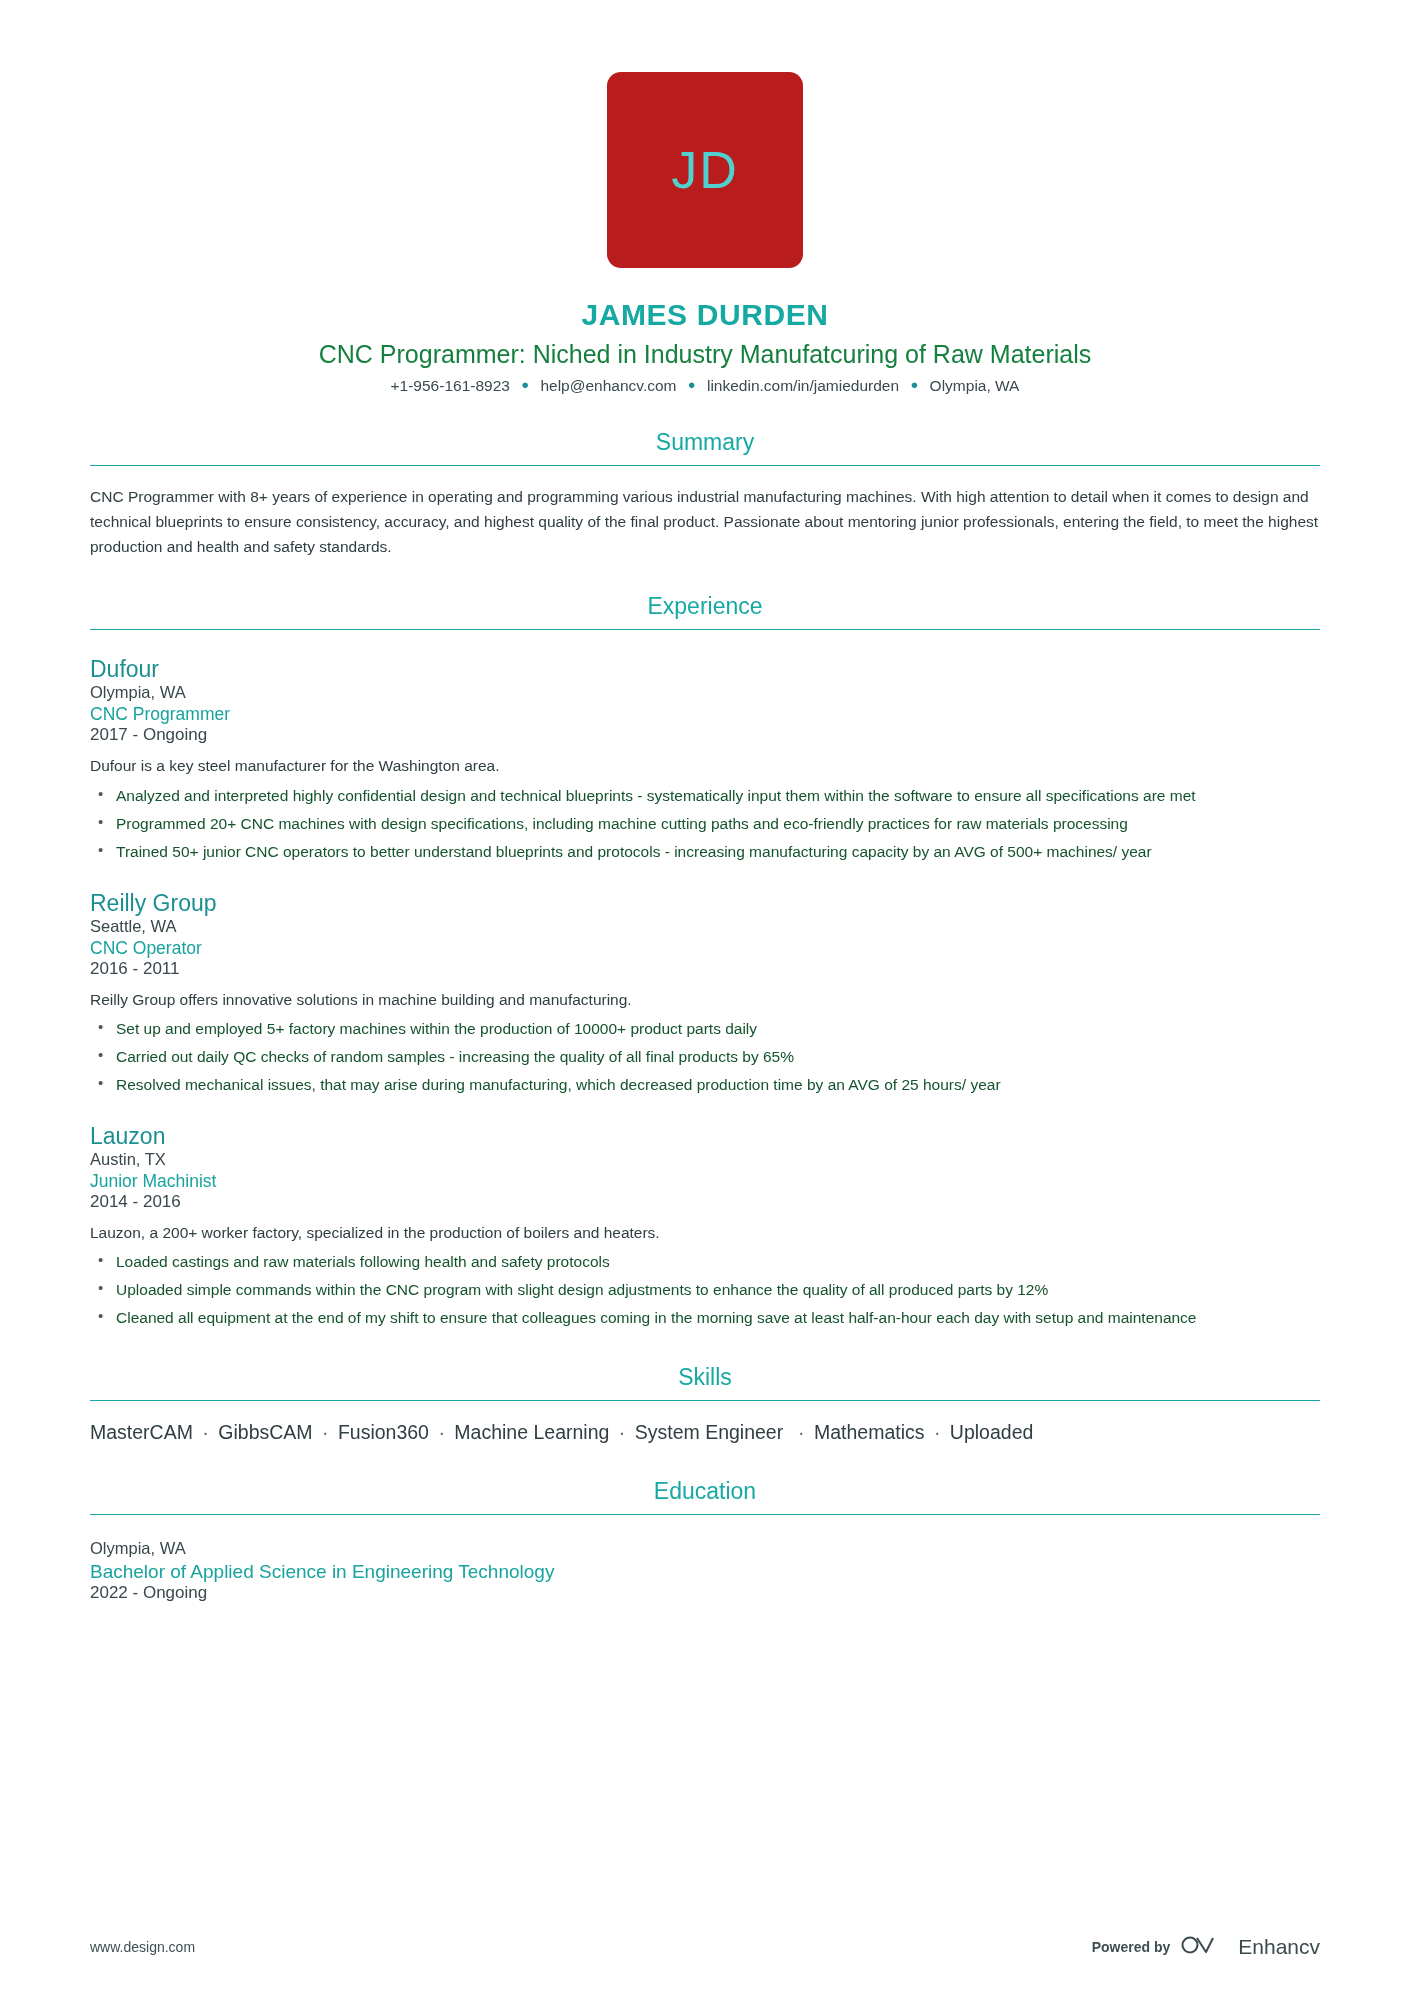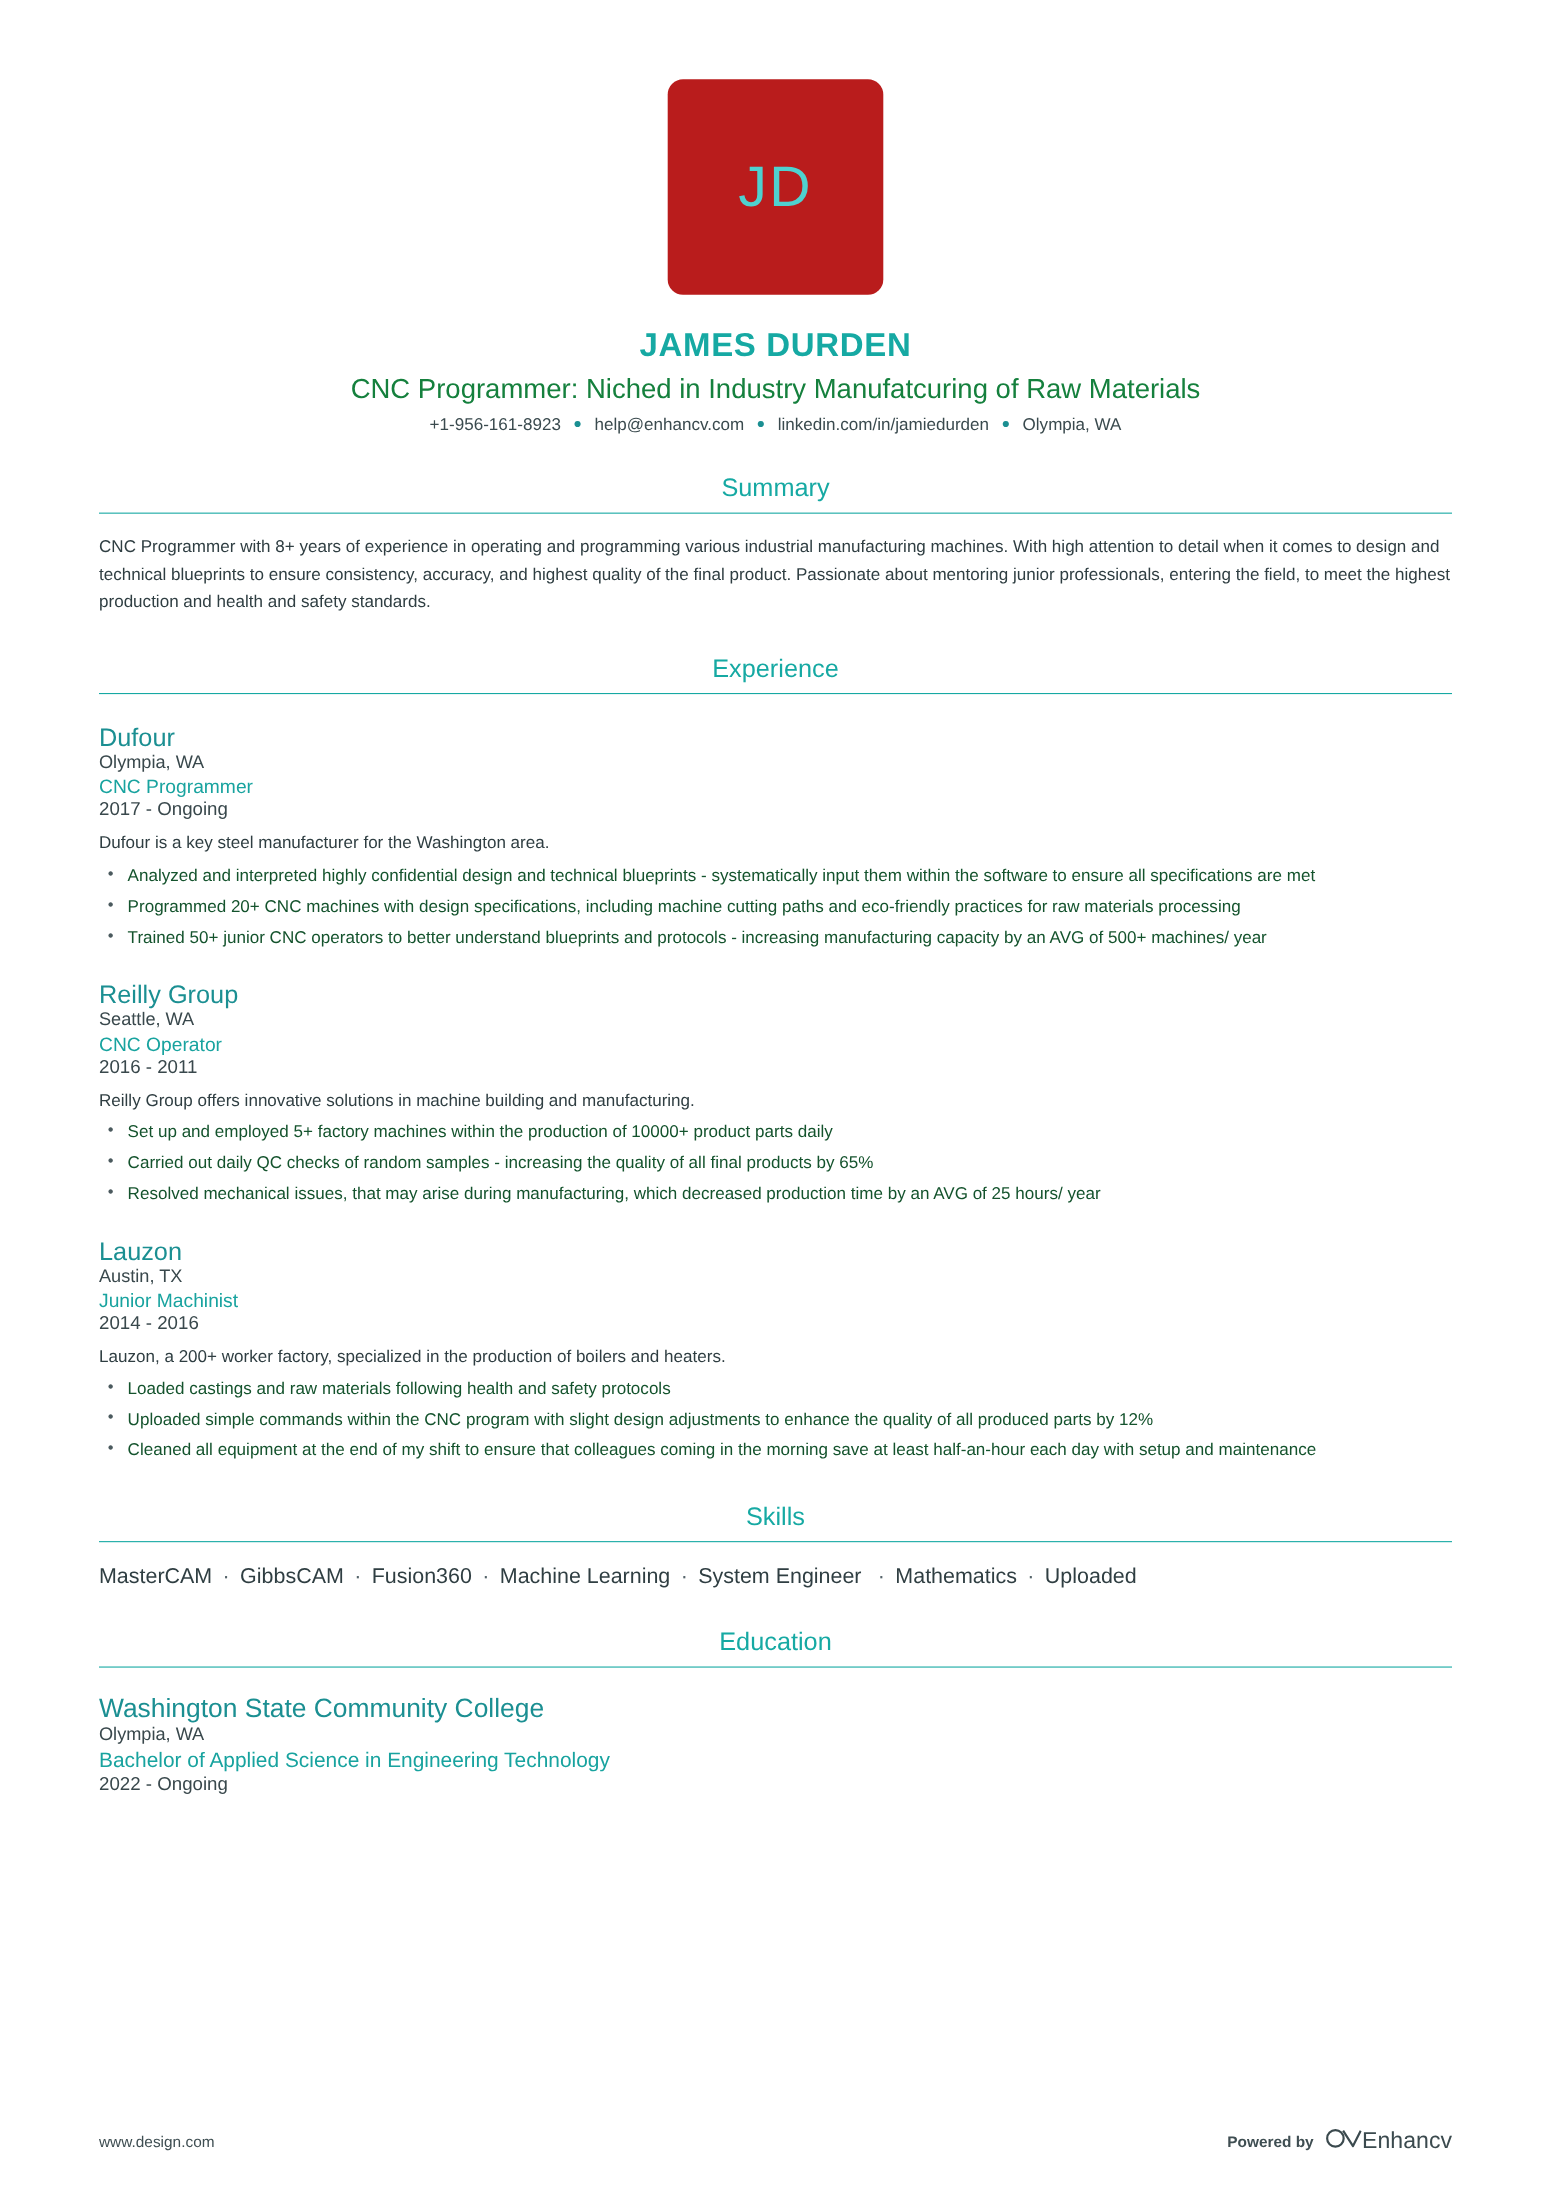--- a/index.html
+++ b/index.html
@@ -178,21 +178,21 @@
     gap: 10px;
   }
   .powered-label {
     font-size: 14px;
     font-weight: bold;
     color: #3f4e52;
   }
   .brand {
     display: flex;
     align-items: center;
-    gap: 0;
+    gap: 24px;
   }
   .brand-name {
     font-size: 21px;
     color: #3b4a4e;
   }
 </style>
 </head>
 <body>
 
 <div class="page">
@@ -296,21 +296,20 @@
       <span class="dot">·</span>
       <span>Uploaded</span>
     </div>
   </div>
 
   <div class="section">
     <div class="section-title">Education</div>
     <div class="rule"></div>
     <div class="edu-entry">
       <div class="entry-row">
-        <div class="edu-school">Washington State Community College</div>
         <div class="loc">Olympia, WA</div>
       </div>
       <div class="entry-row">
         <div class="edu-degree">Bachelor of Applied Science in Engineering Technology</div>
         <div class="dates">2022 - Ongoing</div>
       </div>
     </div>
   </div>
 
   <div class="footer">

